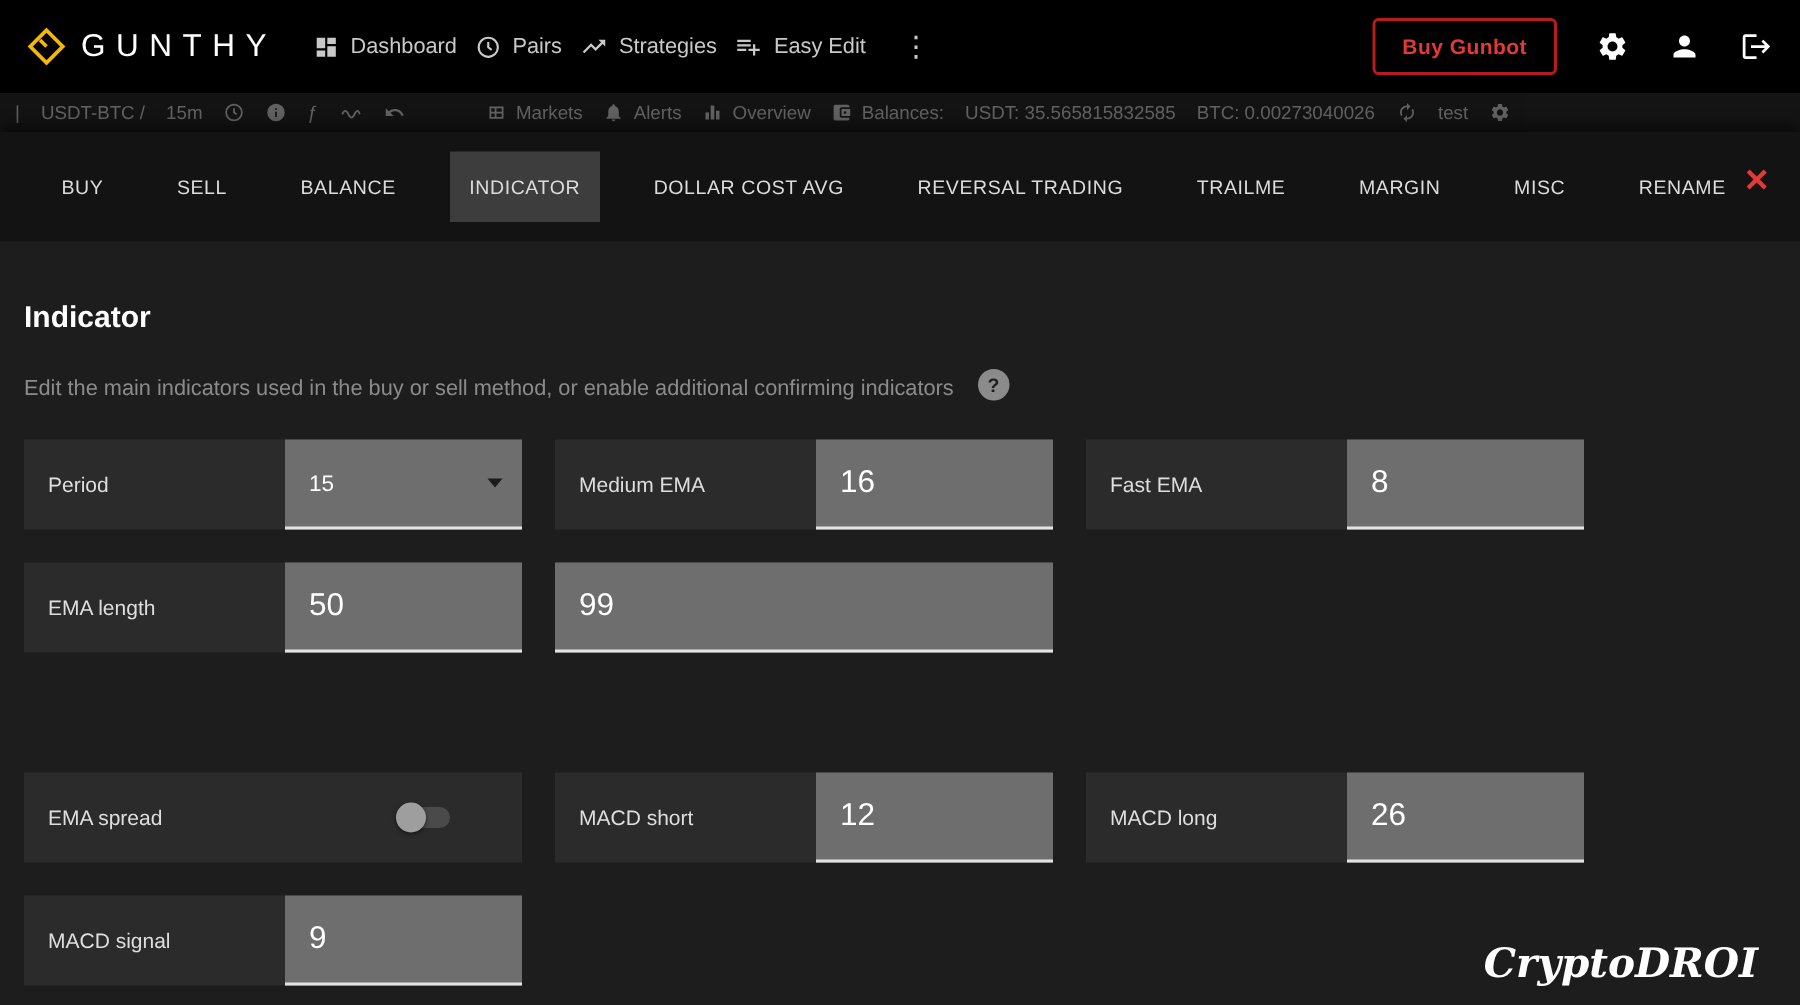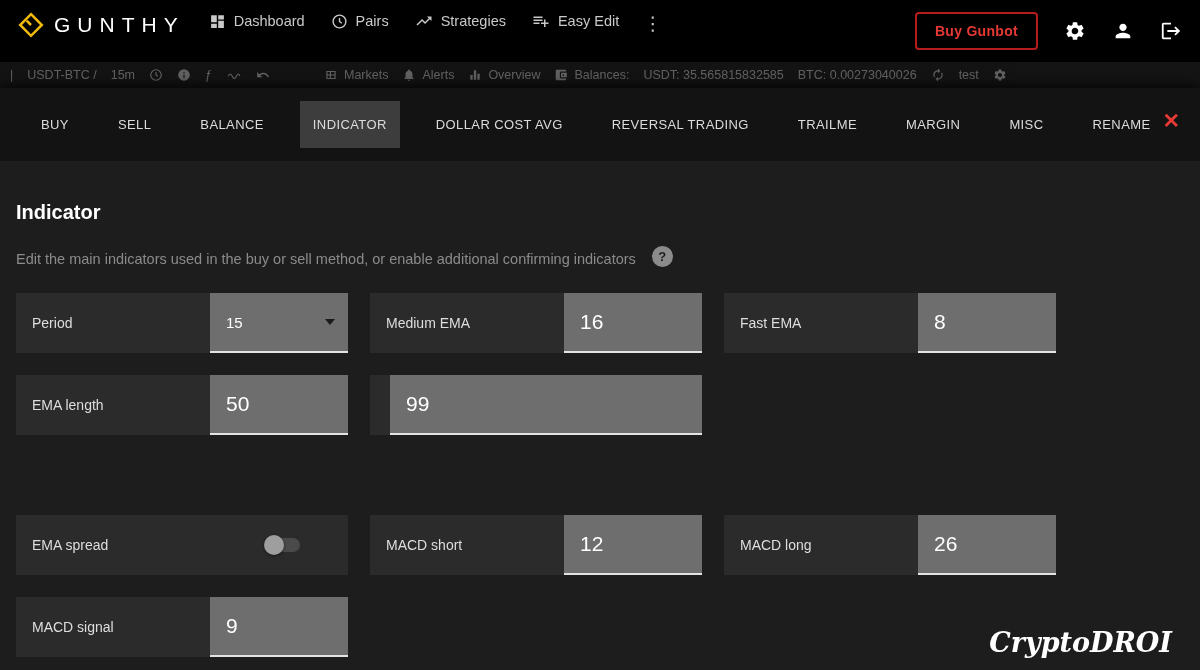--- a/index.html
+++ b/index.html
@@ -2,24 +2,24 @@
 <html><head>
 <meta charset="utf-8">
 <style>
   * { margin:0; padding:0; box-sizing:border-box; }
   html,body { background:#000; }
   body { font-family:"Liberation Sans", sans-serif; }
   .screen { position:relative; width:1200px; height:670px; background:#1d1d1d; overflow:hidden; }
 
   
   .topbar { position:absolute; top:0; left:0; right:0; height:62px; background:#000;
-            display:flex; align-items:flex-start; padding:12px 18px; z-index:5; }
+            display:flex; align-items:center; padding:12px 18px; z-index:5; }
   .brand { display:flex; align-items:center; gap:10px; cursor:pointer; }
   .brand-text { color:#fff; font-size:21px; letter-spacing:7px; font-weight:400; }
-  .nav { display:flex; align-items:center; margin-left:24px; gap:26px; }
+  .nav { display:flex; align-items:center; margin-left:24px; gap:12px; }
   .nav-item { display:flex; align-items:center; gap:8px; color:#c9c9c9; font-size:14.5px; cursor:pointer; }
   .more-dots { color:#c9c9c9; font-size:19px; margin-left:24px; cursor:pointer; }
   .topbar-right { margin-left:auto; display:flex; align-items:center; gap:26px; }
   .buy-btn { border:2px solid #b71c1c; color:#e53935; background:transparent; font-weight:bold;
              font-size:14px; padding:9px 18px; border-radius:4px; cursor:pointer; font-family:inherit; letter-spacing:.3px; }
   .icon-btn { background:none; border:none; cursor:pointer; display:flex; align-items:center; }
 
   
   .strip { position:absolute; top:62px; left:0; right:0; height:26px; background:#0c0c0c;
            display:flex; align-items:center; color:#9a9a9a; font-size:12.5px; opacity:.55;
@@ -44,21 +44,21 @@
                  font-weight:bold; font-size:13px; display:flex; align-items:center; justify-content:center; cursor:pointer; }
 
   .fgrid { display:grid; grid-template-columns:repeat(3,332px); column-gap:22px; row-gap:22px; }
   .fgrid.first { margin-top:26px; }
   .fgrid.second { margin-top:80px; }
 
   .field { height:60px; background:#2b2b2b; display:flex;gap:16px; }
   .field-label { width:158px; flex:0 0 158px; display:flex; align-items:center; padding-left:16px;
                  color:#dedede; font-size:14px; }
   .field-input { flex:1; background:#6e6e6e; border-bottom:2px solid #e3e3e3; display:flex;
-                 align-items:center; position:relative;margin-left:20px; }
+                 align-items:center; position:relative; }
   .field-input input { width:100%; height:100%; background:transparent; border:none; outline:none;
                        color:#fff; font-size:21px; padding:0 16px; font-family:inherit; }
   .select-value { color:#fff; font-size:15px; padding-left:16px; }
   .caret { position:absolute; right:13px; width:0; height:0; border-left:5px solid transparent;
            border-right:5px solid transparent; border-top:6px solid #1b1b1b; }
 
   .toggle-area { flex:1; display:flex; align-items:center; padding-left:76px; }
   .toggle { width:34px; height:14px; background:#4a4a4a; border-radius:7px; position:relative; cursor:pointer; }
   .toggle .knob { position:absolute; left:-2px; top:-3px; width:20px; height:20px; border-radius:50%;
                   background:#9e9e9e; box-shadow:0 1px 3px rgba(0,0,0,.5); }

